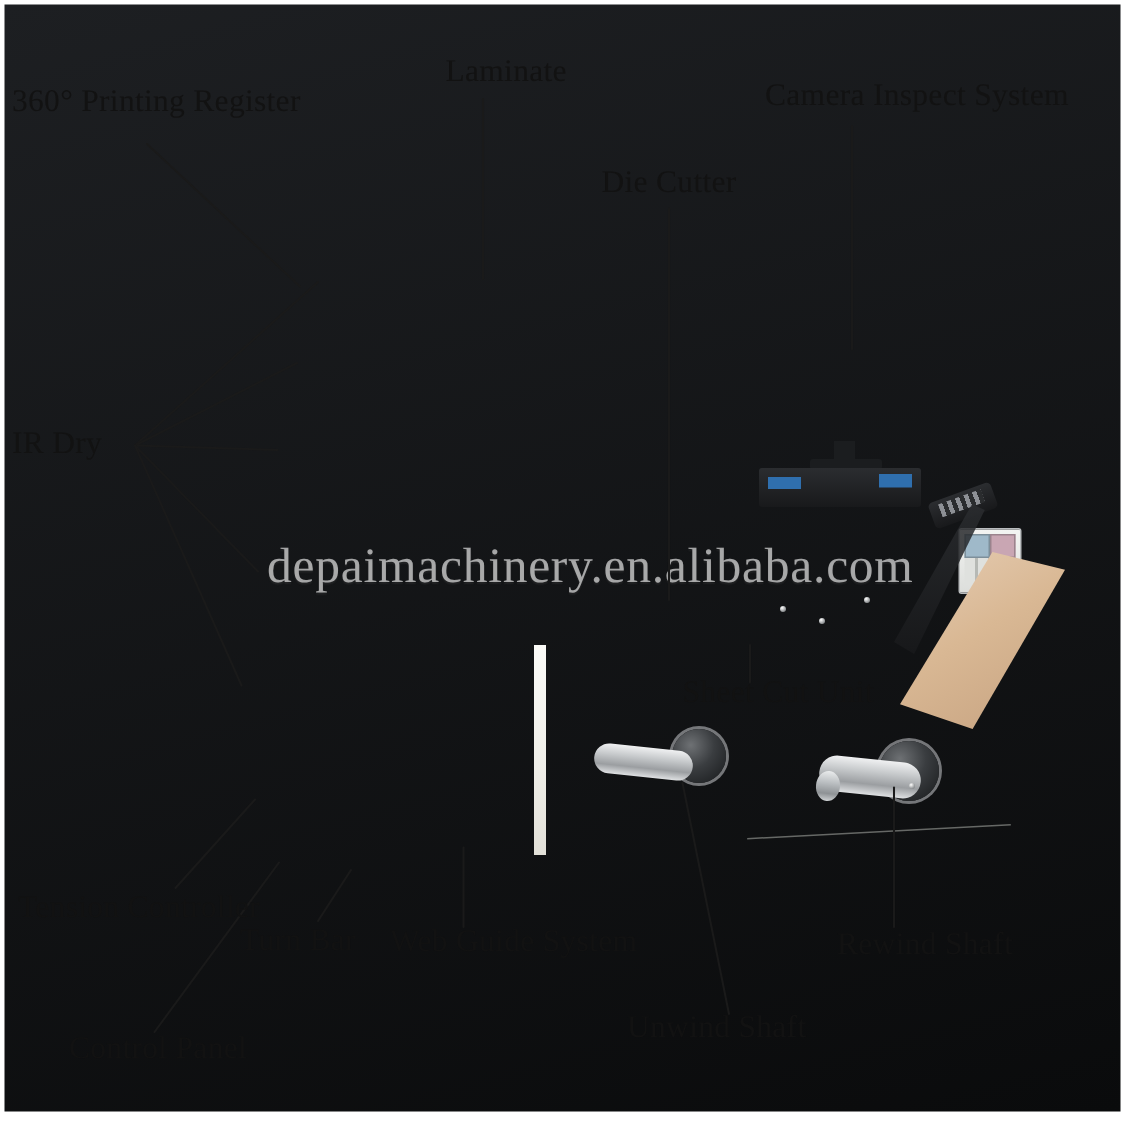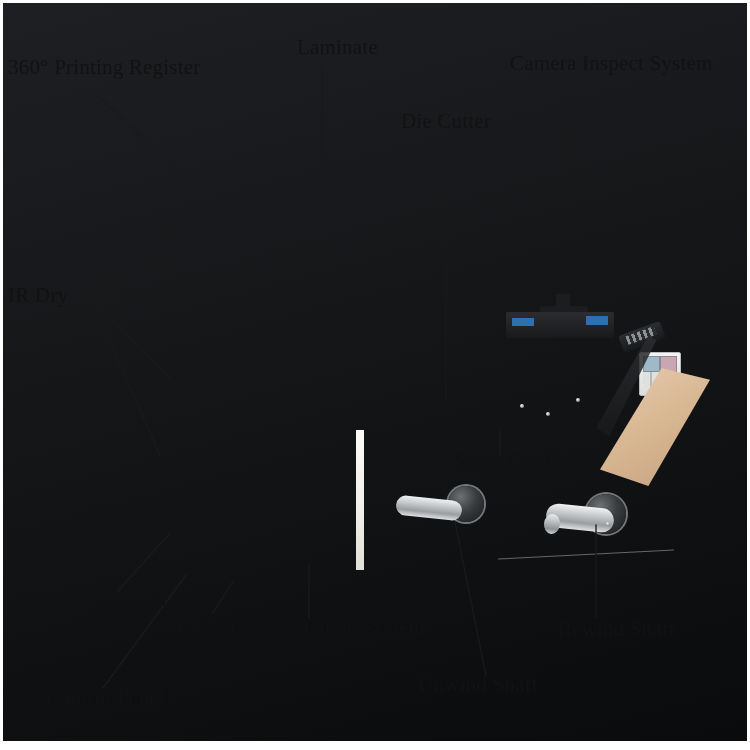--- a/index.html
+++ b/index.html
@@ -351,20 +351,21 @@
     <div class="pc roller-l" style="left:396px;top:498px;width:66px;height:20px;transform:rotate(6deg);border-radius:10px;"></div>
 
     <div class="bolt" style="left:520px;top:404px;"></div>
     <div class="bolt" style="left:546px;top:412px;"></div>
     <div class="bolt" style="left:576px;top:398px;"></div>
     <div class="bolt" style="left:606px;top:522px;"></div>
     <div class="pc" style="left:498px;top:554px;width:176px;height:1px;background:rgba(140,143,138,.7);transform:rotate(-3deg);"></div>
 
     <div class="pc cream-lt" style="left:356px;top:430px;width:8px;height:140px;"></div>
 
+    <div class="watermark" style="left:178px;top:360px;">depaimachinery.en.alibaba.com</div>
 
   </div>
 
   <svg id="leaders" viewBox="0 0 750 750">
     <g stroke="#1a1a1a" stroke-width="1.35" fill="none" stroke-linecap="round">
 
       <line x1="98" y1="96" x2="200" y2="191"></line>
 
       <line x1="322" y1="66" x2="322" y2="186"></line>
 

